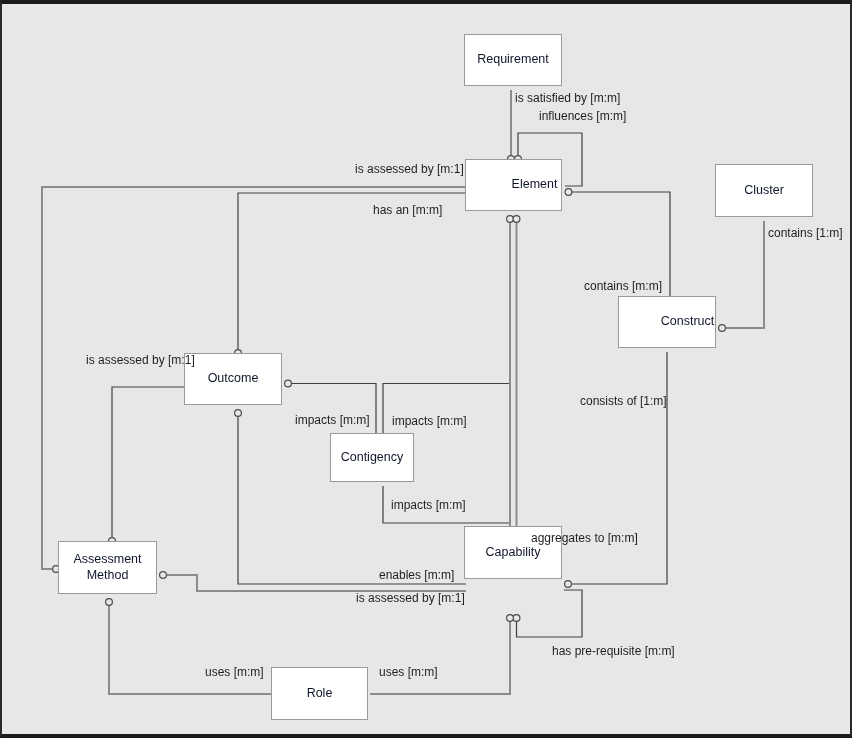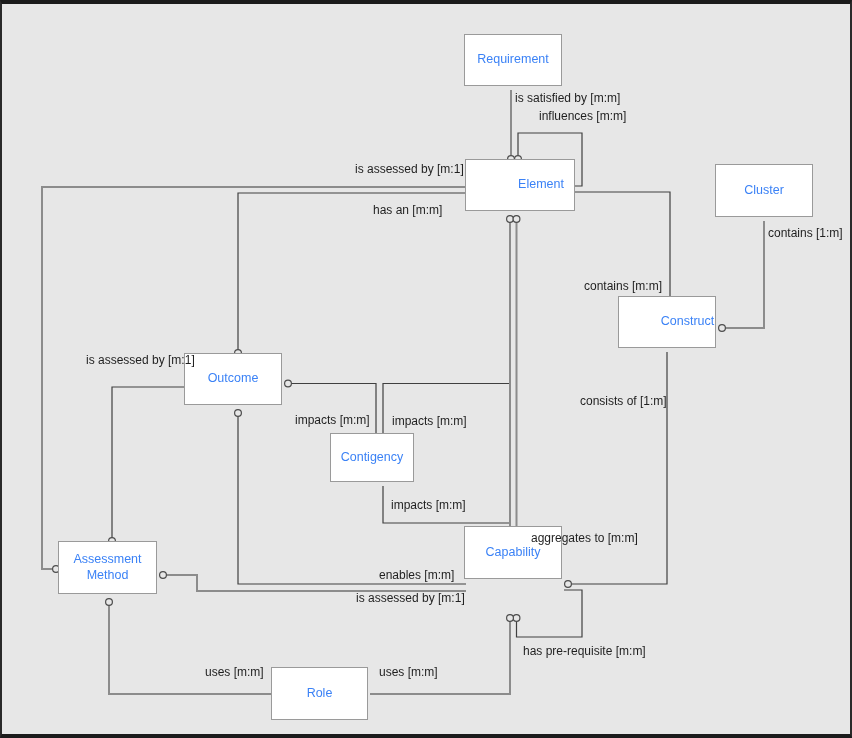--- a/index.html
+++ b/index.html
@@ -16,21 +16,21 @@
     font-family:"Liberation Sans", sans-serif;
   }
   #edge-layer{position:absolute;left:0;top:0;}
   .node{
     position:absolute;
     background:#ffffff;
     border:1px solid #9a9a9a;
     box-sizing:border-box;
     display:flex;align-items:center;justify-content:center;
     text-align:center;
-    font-size:12.5px;color:#3b82f6;
+    font-size:12.5px;color:#0f172a;
     line-height:1.25;
     padding:2px;
   }
   .edge-label{
     position:absolute;
     font-size:12px;color:#1f1f1f;
     white-space:nowrap;
   }
   polyline{fill:none;}
   .stroke-g{stroke:#8c8c8c;stroke-width:2;}
@@ -75,21 +75,21 @@
       <circle cx="236" cy="409" r="3.4" class="conn-circle"></circle>
       <circle cx="161" cy="571" r="3.4" class="conn-circle"></circle>
       <circle cx="514.5" cy="614" r="3.4" class="conn-circle"></circle>
       <circle cx="107" cy="598" r="3.4" class="conn-circle"></circle>
       <circle cx="508" cy="614" r="3.4" class="conn-circle"></circle>
     </svg>
   <div id="node-layer">
       <div class="node" style="left: 462px; top: 30px; width: 98px; height: 52px;">
         <span>Requirement</span>
       </div>
-      <div class="node" style="left: 463px; top: 155px; width: 110px; height: 52px; padding-left: 44px;">
+      <div class="node" style="left: 463px; top: 155px; width: 97px; height: 52px; padding-left: 44px;">
         <span>Element</span>
       </div>
       <div class="node" style="left: 713px; top: 160px; width: 98px; height: 53px;">
         <span>Cluster</span>
       </div>
       <div class="node" style="left: 616px; top: 292px; width: 98px; height: 52px; padding-left: 43px;">
         <span>Construct</span>
       </div>
       <div class="node" style="left: 182px; top: 349px; width: 98px; height: 52px; text-align: right;">
         <span>Outcome</span>
@@ -115,17 +115,17 @@
       <div class="edge-label" style="left: 766px; top: 222px;">contains [1:m]</div>
       <div class="edge-label" style="left: 582px; top: 275px;">contains [m:m]</div>
       <div class="edge-label" style="left: 578px; top: 350px; margin-top: 40px;">consists of [1:m]</div>
       <div class="edge-label" style="left: 84px; top: 349px;">is assessed by [m:1]</div>
       <div class="edge-label" style="left: 293px; top: 409px;">impacts [m:m]</div>
       <div class="edge-label" style="left: 390px; top: 410px;">impacts [m:m]</div>
       <div class="edge-label" style="left: 389px; top: 494px;">impacts [m:m]</div>
       <div class="edge-label" style="left: 529px; top: 527px;">aggregates to [m:m]</div>
       <div class="edge-label" style="left: 377px; top: 564px;">enables [m:m]</div>
       <div class="edge-label" style="left: 354px; top: 587px;">is assessed by [m:1]</div>
-      <div class="edge-label" style="left: 521px; top: 640px;">has pre-requisite [m:m]</div>
+      <div class="edge-label" style="left: 550px; top: 640px;">has pre-requisite [m:m]</div>
       <div class="edge-label" style="left: 203px; top: 661px;">uses [m:m]</div>
       <div class="edge-label" style="left: 377px; top: 661px;">uses [m:m]</div>
     </div>
 </div>
 
 </body></html>

